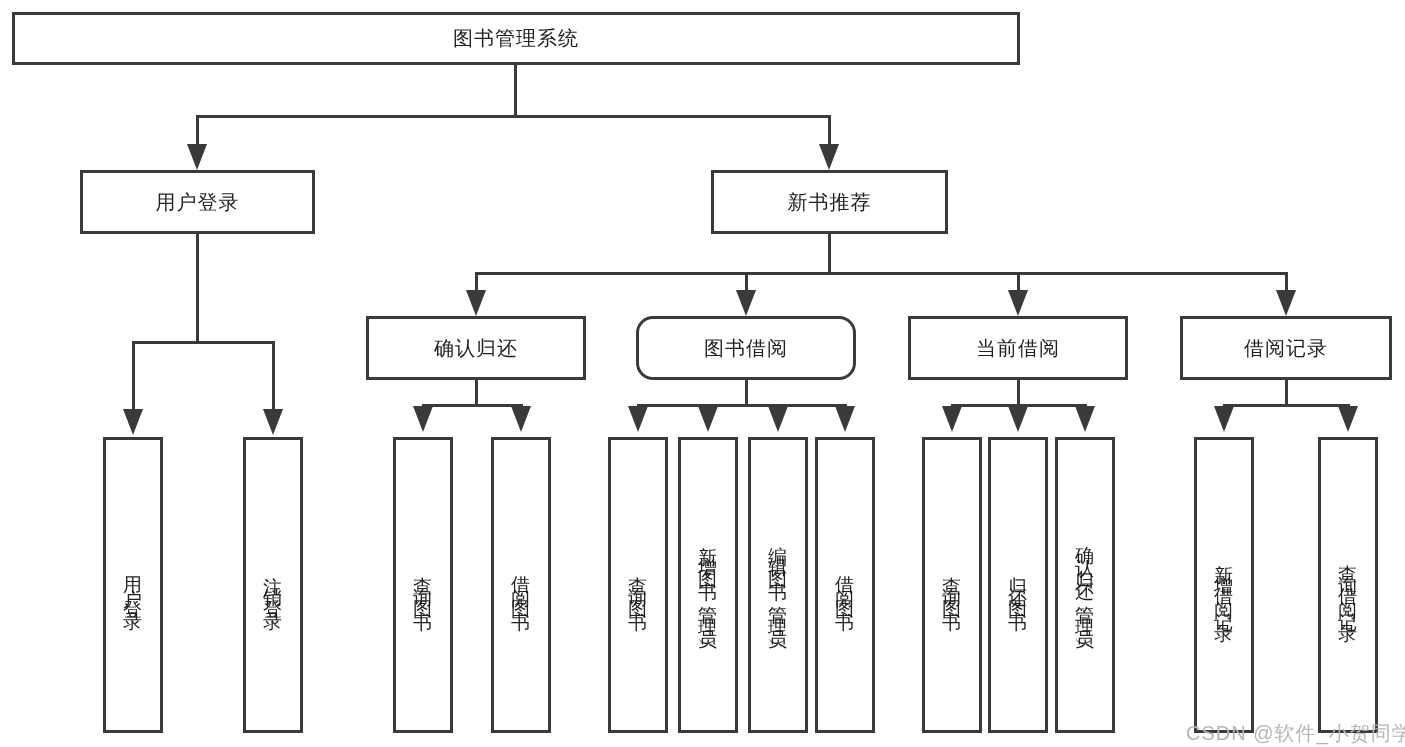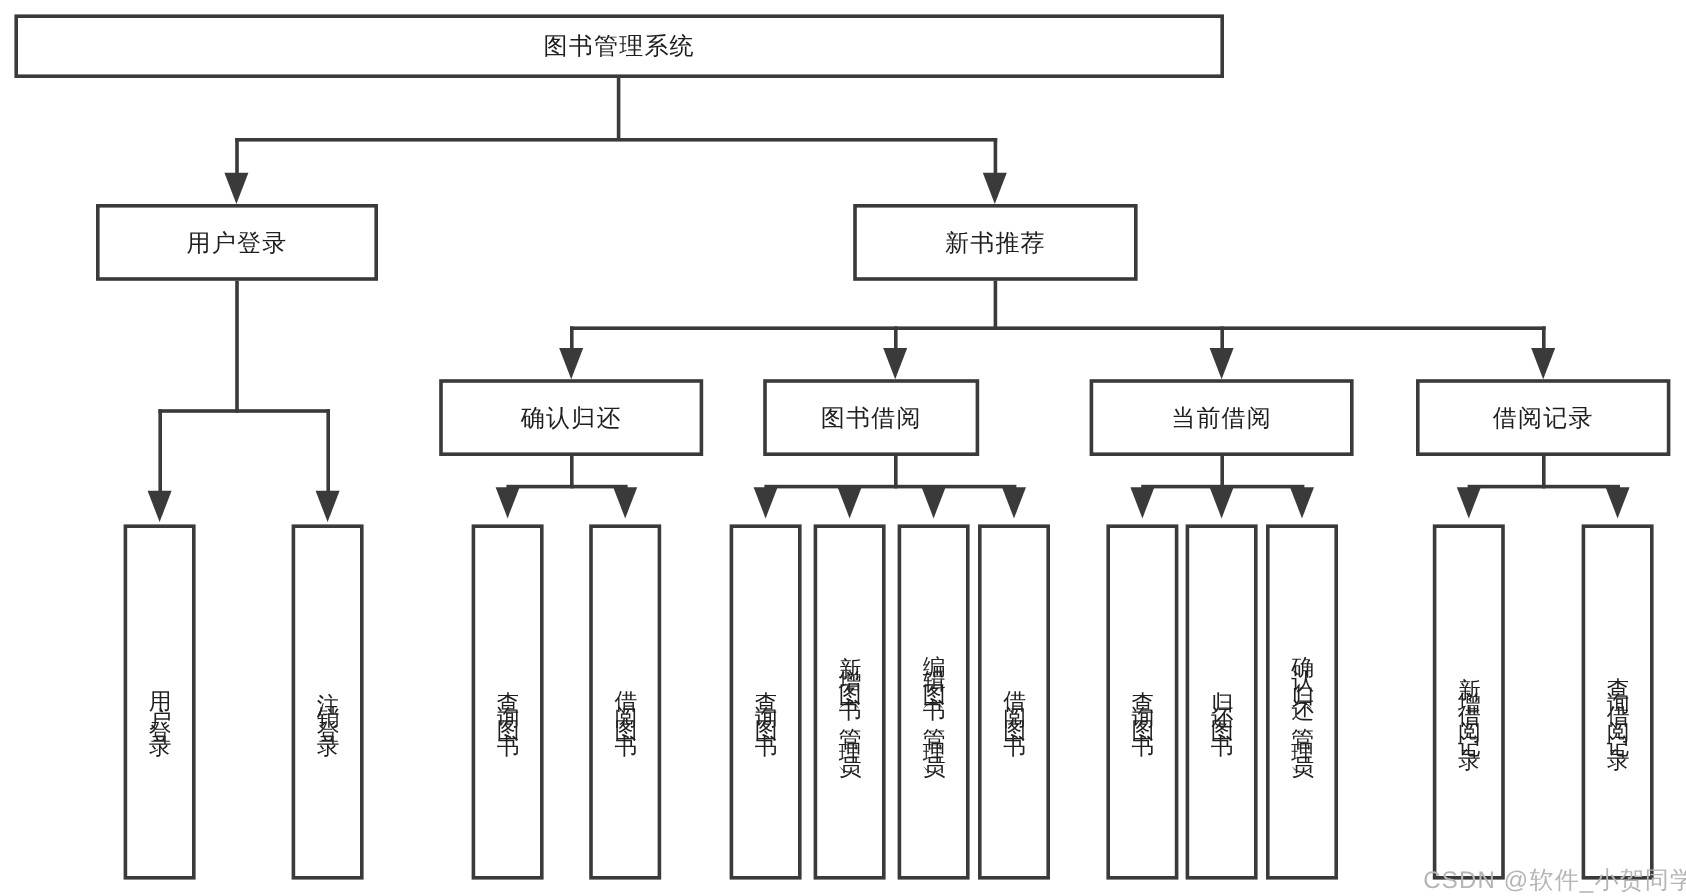--- a/index.html
+++ b/index.html
@@ -100,21 +100,21 @@
   <div class="vline" style="left:745px;top:272px;height:20px;"></div>
   <div class="arrow" style="left:736px;top:290px;"></div>
   <div class="vline" style="left:1017px;top:272px;height:20px;"></div>
   <div class="arrow" style="left:1008px;top:290px;"></div>
   <div class="vline" style="left:1285px;top:272px;height:20px;"></div>
   <div class="arrow" style="left:1276px;top:290px;"></div>
 
   <div class="box" style="left:366px;top:316px;width:220px;height:64px;">
     <span>确认归还</span>
   </div>
-  <div class="box" style="left:636px;top:316px;width:180px;height:64px;">
+  <div class="box" style="left:636px;top:316px;width:220px;height:64px;border-radius:17px;">
     <span>图书借阅</span>
   </div>
   <div class="box" style="left:908px;top:316px;width:220px;height:64px;">
     <span>当前借阅</span>
   </div>
   <div class="box" style="left:1180px;top:316px;width:212px;height:64px;">
     <span>借阅记录</span>
   </div>
 
   <div class="vline" style="left:475px;top:380px;height:27px;"></div>

